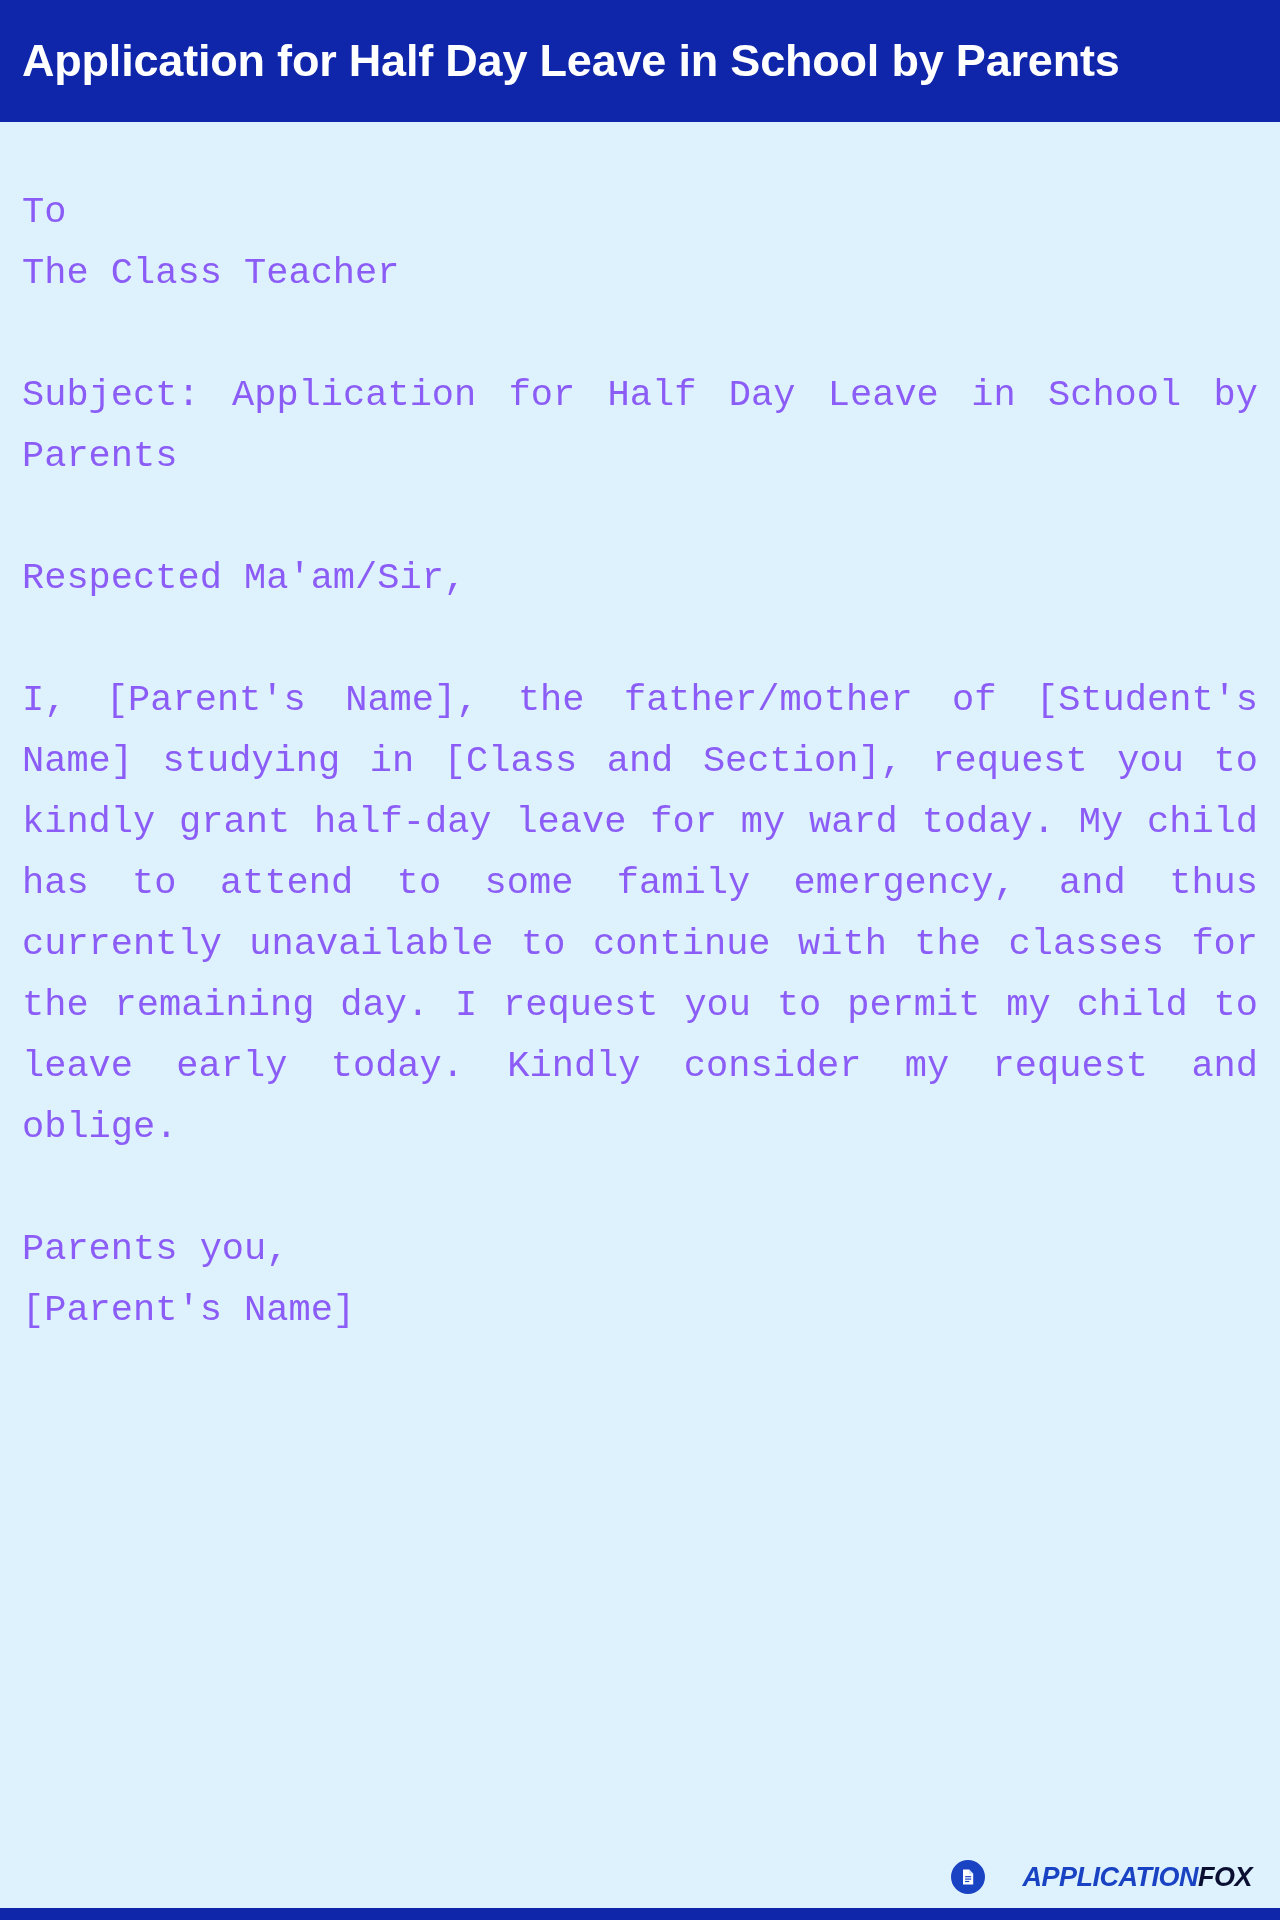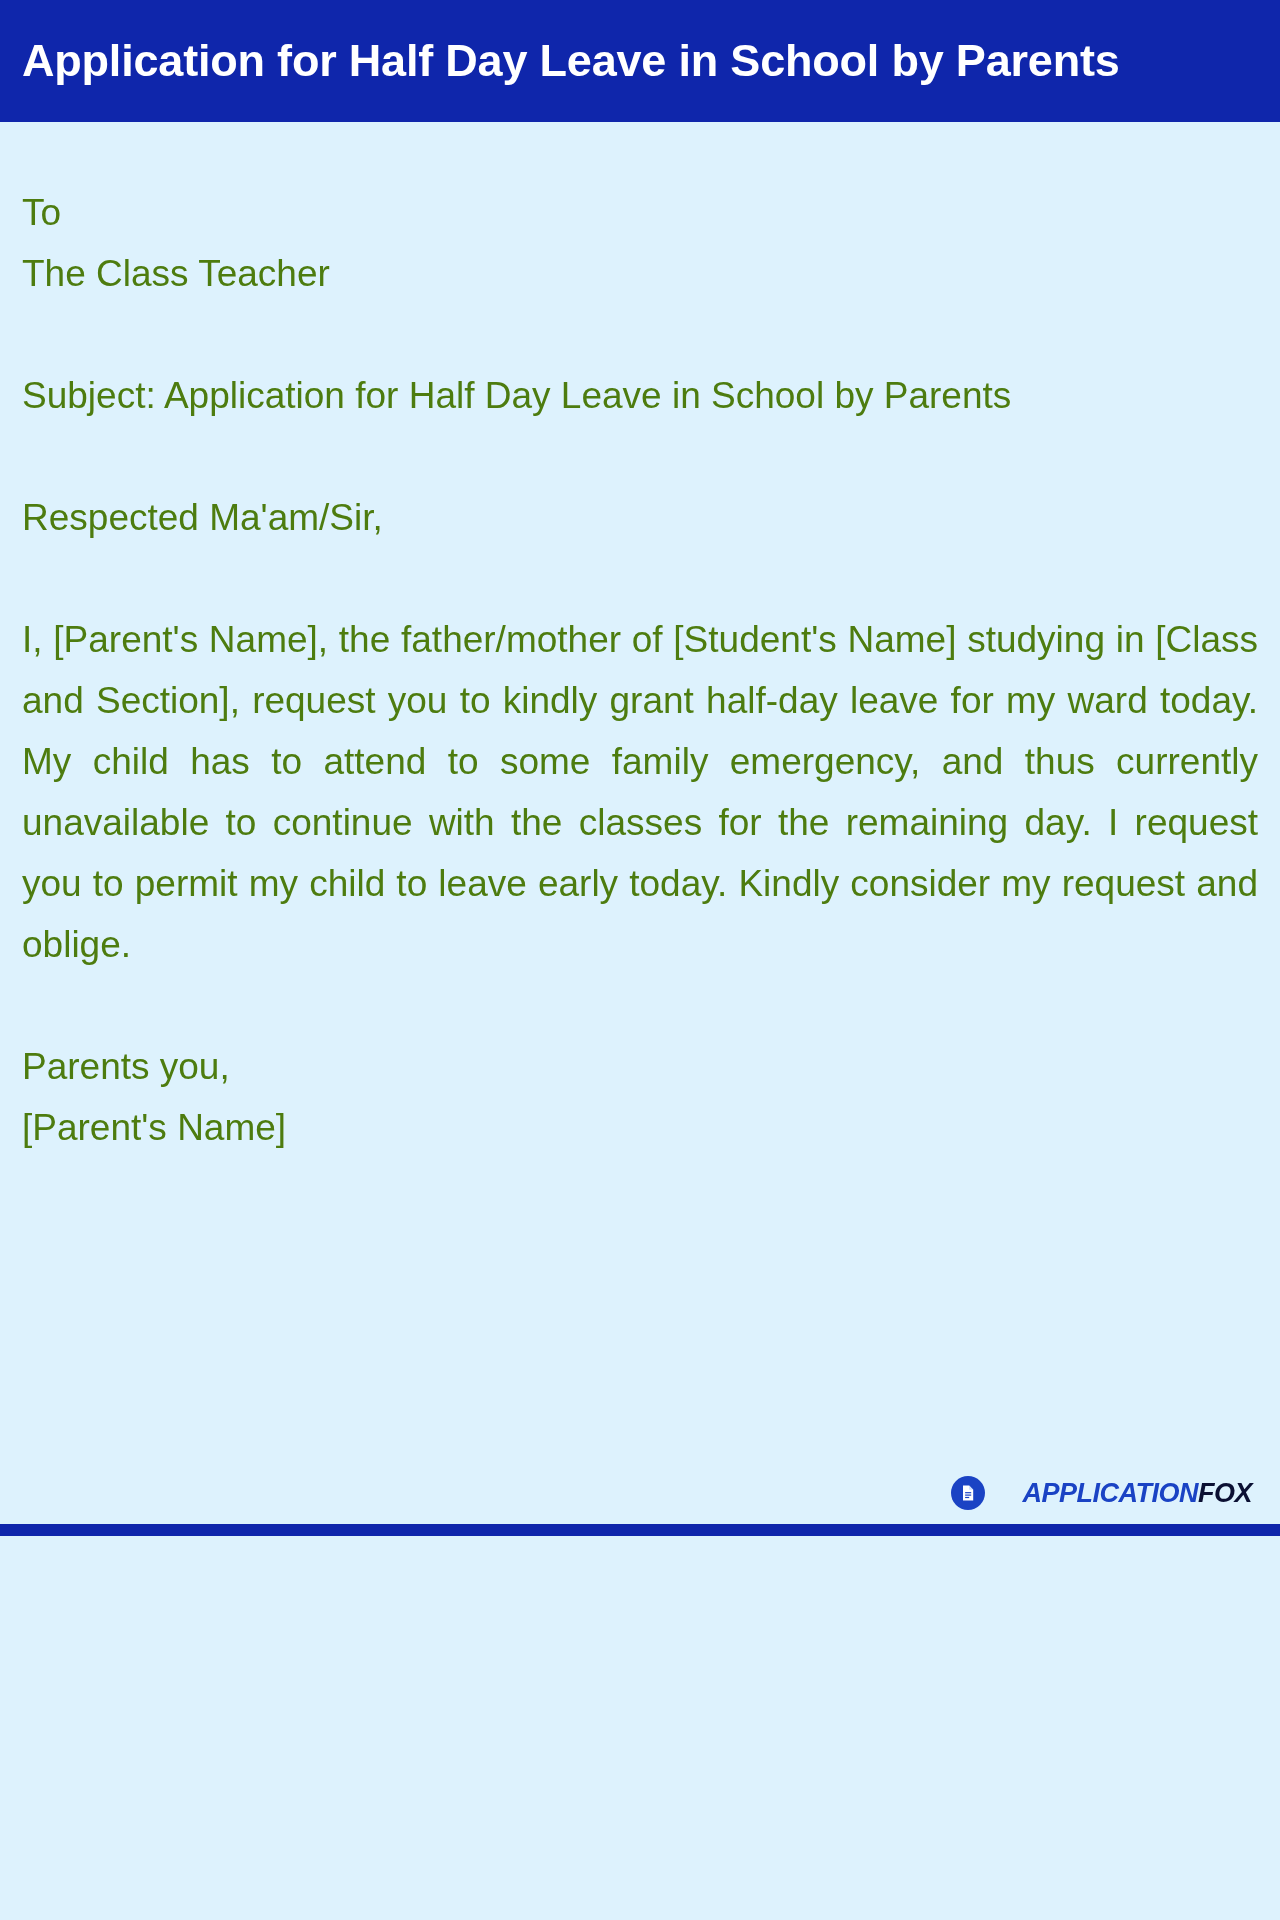--- a/index.html
+++ b/index.html
@@ -10,21 +10,21 @@
     width: 1280px;
     height: 1920px;
     background: #ddf2fd;
     font-family: "Liberation Sans", sans-serif;
     overflow: hidden;
   }
 
   .page {
     position: relative;
     width: 1280px;
-    height: 1536px;
+    height: 1920px;
     background: #ddf2fd;
     box-sizing: border-box;
     display: flex;
     flex-direction: column;
   }
 
   
   .header-band {
     width: 100%;
     height: 122px;
@@ -48,24 +48,24 @@
 
   
   .letter-body {
     flex: 1 1 auto;
     box-sizing: border-box;
     padding: 60px 22px 0 22px;
     position: relative;
   }
 
   .letter-block {
-    font-family: Liberation Sans, sans-serif;
+    font-family: Liberation Mono, monospace;
     font-size: 37px;
     line-height: 61px;
-    color: #4d7c0f;
+    color: #8b5cf6;
     width: 1236px;
   }
 
   .addr-line {
     text-align: left;
     white-space: pre;
   }
 
   .para-justify {
     text-align: justify;

